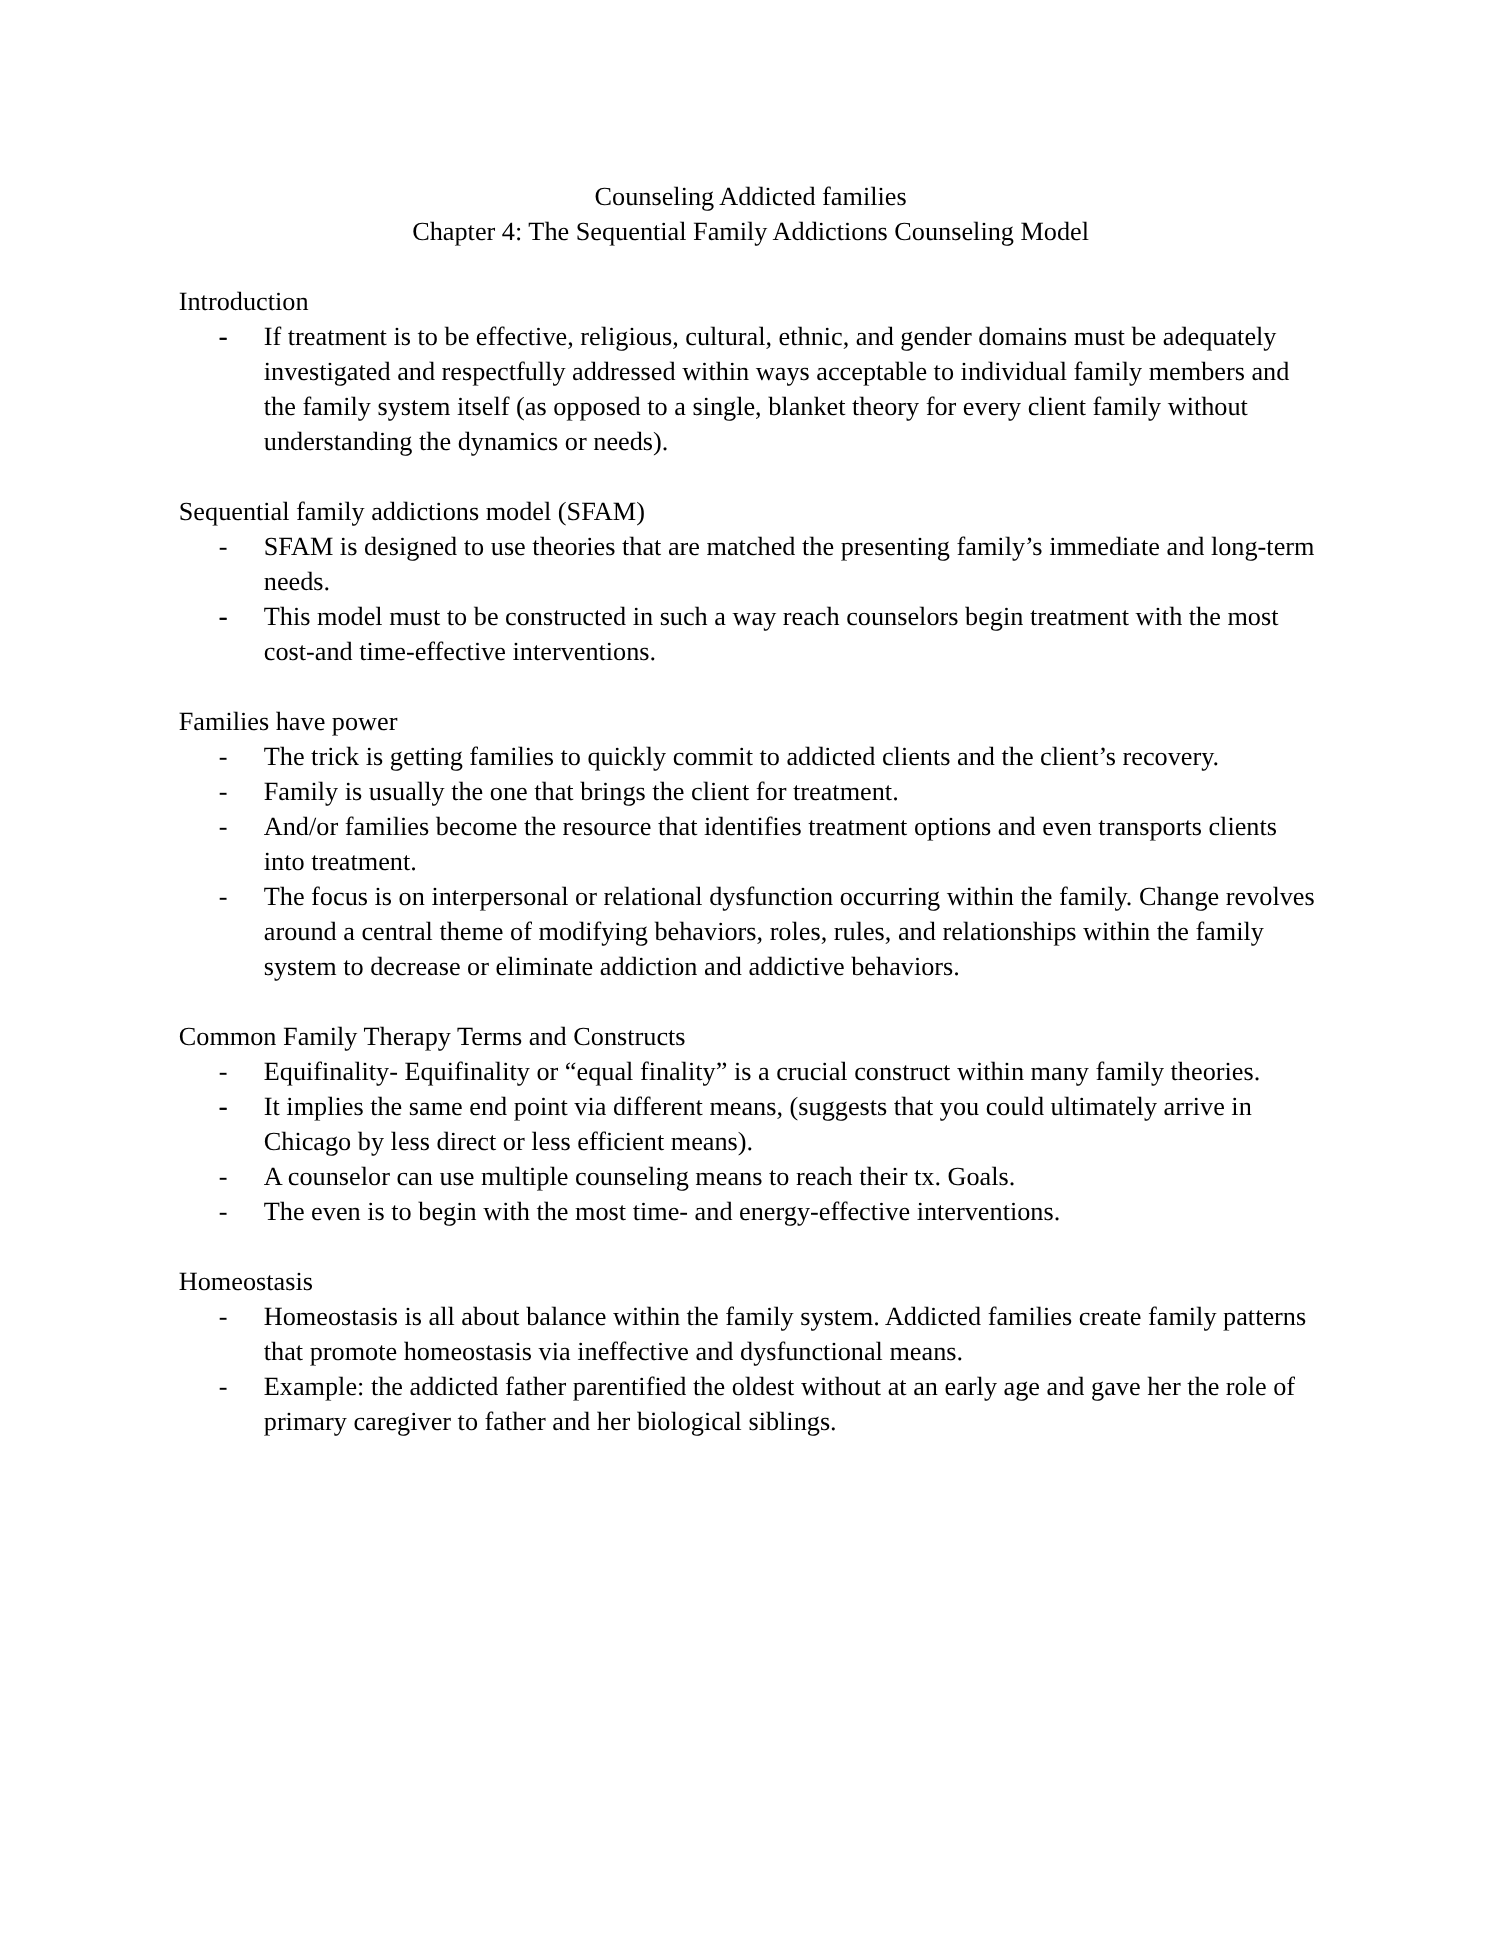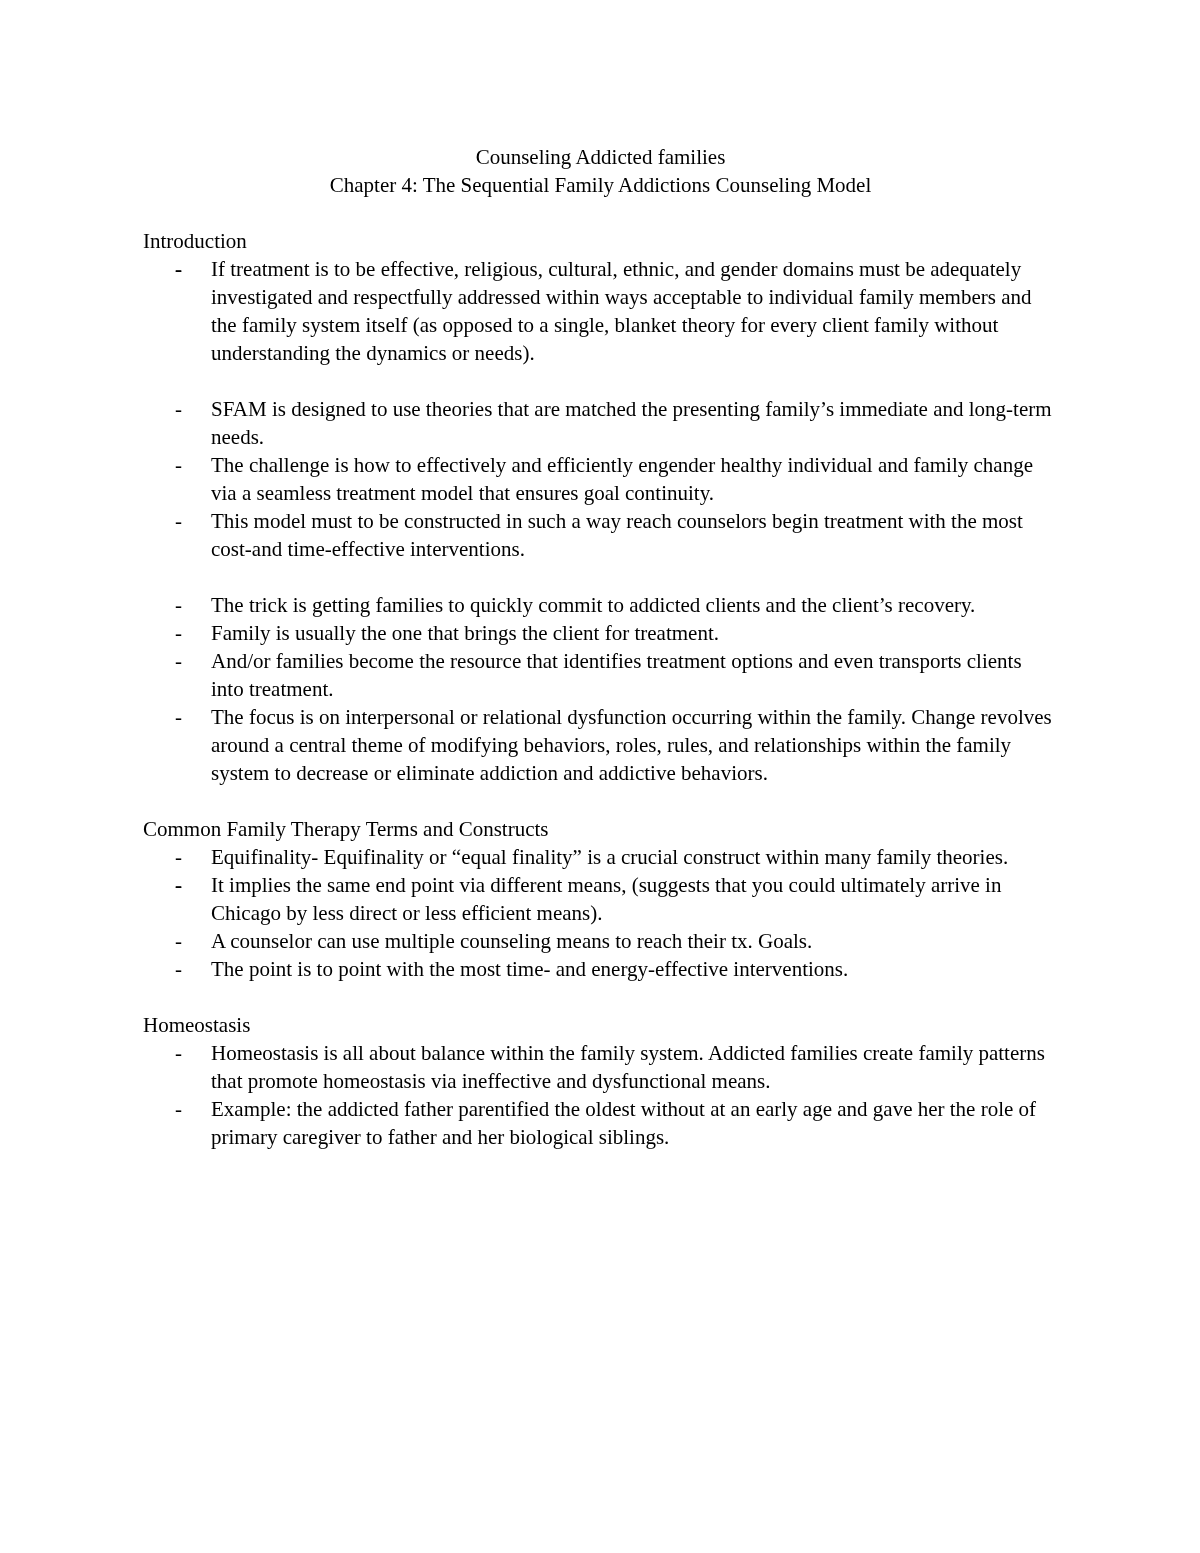--- a/index.html
+++ b/index.html
@@ -57,42 +57,44 @@
   </div>
   <div id="sections">
       <div class="section">
         <div class="heading">Introduction</div>
         <ul class="bullets">
           <li><span class="dash">-</span></li>
           <li><span class="dash">-</span><span>If treatment is to be effective, religious, cultural, ethnic, and gender domains must be adequately investigated and respectfully addressed within ways acceptable to individual family members and the family system itself (as opposed to a single, blanket theory for every client family without understanding the dynamics or needs).</span></li>
         </ul>
       </div>
       <div class="section">
+        <div class="heading">Sequential family addictions model (SFAM)</div>
         <ul class="bullets">
           <li><span class="dash">-</span><span>SFAM is designed to use theories that are matched the presenting family’s immediate and long-term needs.</span></li>
-          <li><span class="dash">-</span><span>The challenge is how to effectively and efficiently engender healthy individual and family change via a seamless treatment model that ensures goal continuity.</span></li>
+          <li><span class="dash">-</span></li>
           <li><span class="dash">-</span><span>This model must to be constructed in such a way reach counselors begin treatment with the most cost-and time-effective interventions.</span></li>
         </ul>
       </div>
       <div class="section">
+        <div class="heading">Families have power</div>
         <ul class="bullets">
           <li><span class="dash">-</span><span>The trick is getting families to quickly commit to addicted clients and the client’s recovery.</span></li>
           <li><span class="dash">-</span><span>Family is usually the one that brings the client for treatment.</span></li>
           <li><span class="dash">-</span><span>And/or families become the resource that identifies treatment options and even transports clients into treatment.</span></li>
           <li><span class="dash">-</span><span>The focus is on interpersonal or relational dysfunction occurring within the family. Change revolves around a central theme of modifying behaviors, roles, rules, and relationships within the family system to decrease or eliminate addiction and addictive behaviors.</span></li>
         </ul>
       </div>
       <div class="section">
         <div class="heading">Common Family Therapy Terms and Constructs</div>
         <ul class="bullets">
           <li><span class="dash">-</span><span>Equifinality- Equifinality or “equal finality” is a crucial construct within many family theories.</span></li>
           <li><span class="dash">-</span></li>
           <li><span class="dash">-</span><span>It implies the same end point via different means, (suggests that you could ultimately arrive in Chicago by less direct or less efficient means).</span></li>
           <li><span class="dash">-</span><span>A counselor can use multiple counseling means to reach their tx. Goals.</span></li>
-          <li><span class="dash">-</span><span>The point is to point with the most time- and energy-effective interventions.</span></li>
+          <li><span class="dash">-</span><span>The even is to begin with the most time- and energy-effective interventions.</span></li>
         </ul>
       </div>
       <div class="section">
         <div class="heading">Homeostasis</div>
         <ul class="bullets">
           <li><span class="dash">-</span><span>Homeostasis is all about balance within the family system. Addicted families create family patterns that promote homeostasis via ineffective and dysfunctional means.</span></li>
           <li><span class="dash">-</span><span>Example: the addicted father parentified the oldest without at an early age and gave her the role of primary caregiver to father and her biological siblings.</span></li>
         </ul>
       </div>
     </div>

